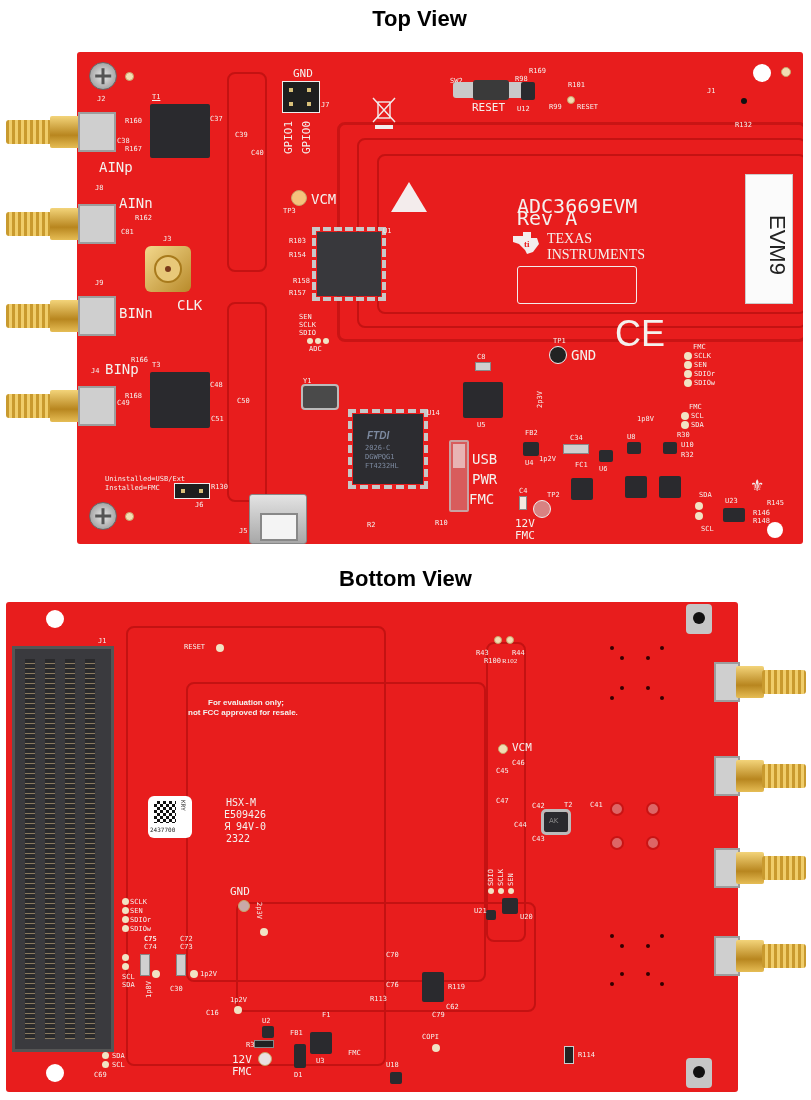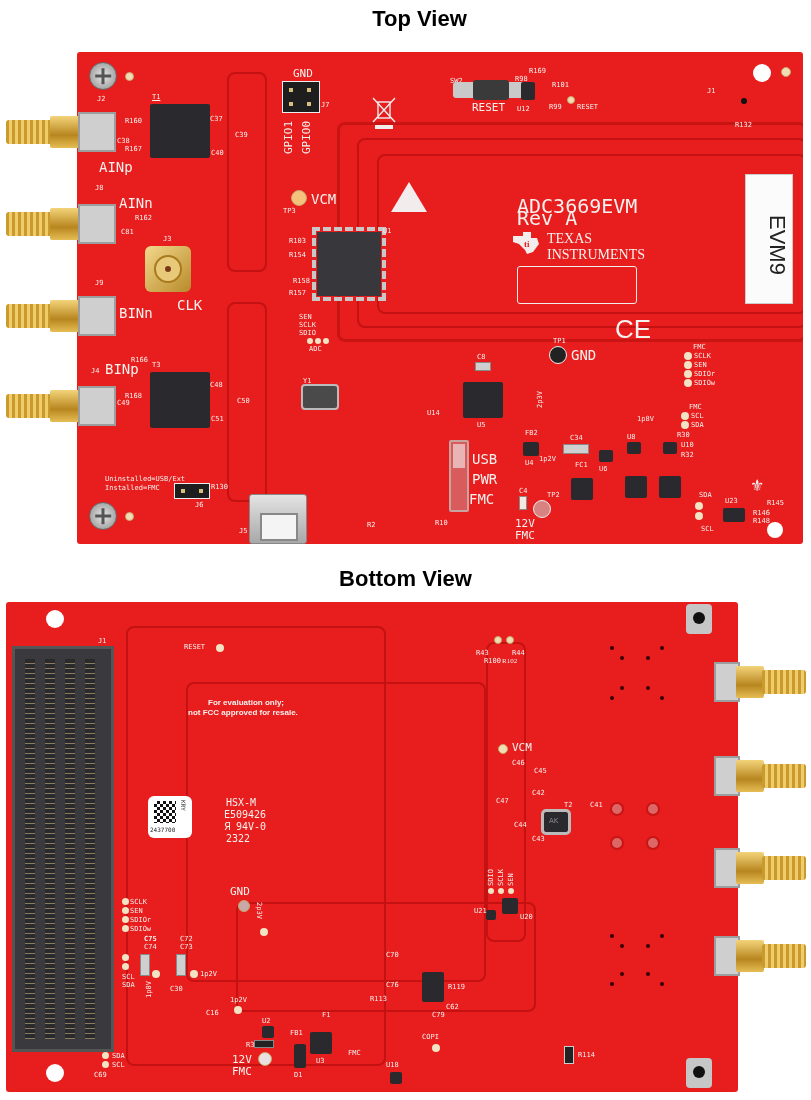--- a/index.html
+++ b/index.html
@@ -72,21 +72,21 @@
   <div class="chip" style="left:73px; top:52px; width:60px; height:54px;"></div>
   <span class="silk s" style="left:75px; top:42px;text-decoration:underline;">T1</span>
   <div class="chip" style="left:73px; top:320px; width:60px; height:56px;"></div>
   <span class="silk s" style="left:75px; top:310px;">T3</span>
 
   <span class="silk s" style="left:48px; top:66px;">R160</span>
   <span class="silk s" style="left:40px; top:86px;">C38</span>
   <span class="silk s" style="left:48px; top:94px;">R167</span>
   <span class="silk s" style="left:133px; top:64px;">C37</span>
   <span class="silk s" style="left:158px; top:80px;">C39</span>
-  <span class="silk s" style="left:134px; top:98px;">C40</span>
+  <span class="silk s" style="left:134px; top:98px;padding-left:40px;">C40</span>
   <span class="silk s" style="left:58px; top:163px;">R162</span>
   <span class="silk s" style="left:44px; top:177px;">C81</span>
   <span class="silk s" style="left:56px; top:306px; top:305px; left:54px;">R166</span>
   <span class="silk s" style="left:48px; top:341px;">R168</span>
   <span class="silk s" style="left:40px; top:348px;">C49</span>
   <span class="silk s" style="left:133px; top:330px;">C48</span>
   <span class="silk s" style="left:160px; top:346px;">C50</span>
   <span class="silk s" style="left:134px; top:364px;">C51</span>
 
   <span class="silk m" style="left:216px; top:16px;">GND</span>
@@ -111,21 +111,21 @@
 
   <span class="silk s" style="left:373px; top:26px;">SW2</span>
   <div style="position:absolute; left:376px; top:30px; width:76px; height:16px; background:#c9c9c9; border-radius:3px;">
     <div style="position:absolute; left:20px; top:-2px; width:36px; height:20px; background:#3a3a3a; border-radius:3px;"></div>
   </div>
   <span class="silk m" style="left:395px; top:50px;">RESET</span>
   <div class="chip" style="left:444px; top:30px; width:14px; height:18px;"></div>
   <span class="silk s" style="left:440px; top:54px;">U12</span>
   <span class="silk s" style="left:438px; top:24px;">R98</span>
   <span class="silk s" style="left:452px; top:16px;">R169</span>
-  <span class="silk s" style="left:456px; top:30px;padding-left:19px;">R101</span>
+  <span class="silk s" style="left:472px; top:30px;padding-left:19px;">R101</span>
   <span class="silk s" style="left:472px; top:52px;">R99</span>
   <div class="tp" style="left:490px; top:44px; width:8px; height:8px;"></div>
   <span class="silk s" style="left:500px; top:52px;">RESET</span>
 
   <span class="silk s" style="left:630px; top:36px;">J1</span>
   <div style="position:absolute; left:664px; top:46px; width:6px; height:6px; border-radius:50%; background:#111;"></div>
   <span class="silk s" style="left:658px; top:70px;">R132</span>
 
   <div class="tp" style="left:214px; top:138px; width:16px; height:16px; background:#f5c27d;"></div>
   <span class="silk s" style="left:206px; top:156px;">TP3</span>
@@ -157,21 +157,21 @@
       </svg>
   </div>
   <span class="silk" style="left:470px; top:180px; font-family:'Liberation Serif', serif; font-size:14px;">TEXAS</span>
   <span class="silk" style="left:470px; top:196px; font-family:'Liberation Serif', serif; font-size:14px;">INSTRUMENTS</span>
   <div style="position:absolute; left:440px; top:214px; width:120px; height:38px; border:1px solid #f3ecec; border-radius:3px;"></div>
 
   <div class="label-white" style="left:668px; top:122px; width:48px; height:130px;">
     <span style="position:absolute; left:10px; top:40px; font-size:22px; color:#222; transform:rotate(90deg); transform-origin:left top; translate:34px 0; white-space:nowrap; font-family:'Liberation Sans', sans-serif;">EVM9</span>
   </div>
 
-  <span class="silk" style="left:538px; top:264px; font-size:26px; font-family:'Liberation Sans', sans-serif;">CE</span>
+  <span class="silk" style="left:538px; top:264px; font-size:36px; font-family:'Liberation Sans', sans-serif;">CE</span>
 
   <div class="tp" style="left:472px; top:294px; width:18px; height:18px; background:#222; border-color:#eee;"></div>
   <span class="silk s" style="left:476px; top:286px;">TP1</span>
   <span class="silk l" style="left:494px; top:296px;">GND</span>
 
   <span class="silk s" style="left:616px; top:292px;">FMC</span>
   <div class="pad-dot" style="left:607px; top:300px;"></div>
   <span class="silk s" style="left:617px; top:301px;">SCLK</span>
   <div class="pad-dot" style="left:607px; top:309px;"></div>
   <span class="silk s" style="left:617px; top:310px;">SEN</span>
@@ -188,20 +188,26 @@
 
   <span class="silk s" style="left:622px; top:440px;">SDA</span>
   <div class="pad-dot" style="left:618px; top:450px;"></div>
   <div class="pad-dot" style="left:618px; top:460px;"></div>
   <span class="silk s" style="left:624px; top:474px;">SCL</span>
   <div class="chip" style="left:646px; top:456px; width:22px; height:14px;"></div>
   <span class="silk s" style="left:648px; top:446px;">U23</span>
   <div style="position:absolute; left:673px; top:424px; color:#f3ecec; font-size:16px; font-family:'DejaVu Sans', sans-serif;">⚜</div>
   <span class="silk s" style="left:690px; top:448px;">R145</span>
 
+  <div class="qfp" style="left:276px; top:362px; width:70px; height:70px; background:#2c2c30;">
+    <span style="position:absolute; left:14px; top:16px; color:#7d8aa0; font-weight:bold; font-style:italic; font-size:10px; font-family:'Liberation Sans', sans-serif;">FTDI</span>
+    <span style="position:absolute; left:12px; top:30px; color:#7d8aa0; font-size:7px; font-family:'DejaVu Sans Mono', monospace;">2026-C</span>
+    <span style="position:absolute; left:12px; top:39px; color:#7d8aa0; font-size:7px; font-family:'DejaVu Sans Mono', monospace;">DGWPQG1</span>
+    <span style="position:absolute; left:12px; top:48px; color:#7d8aa0; font-size:7px; font-family:'DejaVu Sans Mono', monospace;">FT4232HL</span>
+  </div>
   <span class="silk s" style="left:350px; top:358px;">U14</span>
 
   <div class="chip" style="left:226px; top:334px; width:34px; height:22px; background:#4a4a4a; outline:2px solid #bbb;"></div>
   <span class="silk s" style="left:226px; top:326px;">Y1</span>
 
   <div class="chip" style="left:386px; top:330px; width:40px; height:36px;"></div>
   <span class="silk s" style="left:400px; top:370px;">U5</span>
   <div class="smd" style="left:398px; top:310px; width:16px; height:9px;"></div>
   <span class="silk s" style="left:400px; top:302px;">C8</span>
   <span class="silk s" style="left:448px; top:378px;">FB2</span>
@@ -399,28 +405,28 @@
   <div class="tp" style="left:488px; top:34px; width:8px; height:8px;"></div>
   <div class="tp" style="left:500px; top:34px; width:8px; height:8px;"></div>
   <span class="silk s" style="left:470px; top:48px;">R43</span>
   <span class="silk s" style="left:506px; top:48px;">R44</span>
   <span class="silk s" style="left:478px; top:56px;">R100</span>
   <span class="silk s" style="left:496px; top:56px;font-family:Liberation Serif, serif;">R102</span>
 
   <div class="tp" style="left:492px; top:142px; width:10px; height:10px;"></div>
   <span class="silk m" style="left:506px; top:140px;">VCM</span>
   <span class="silk s" style="left:506px; top:158px;">C46</span>
-  <span class="silk s" style="left:528px; top:166px;">C45</span>
+  <span class="silk s" style="left:490px; top:166px;">C45</span>
   <span class="silk s" style="left:490px; top:196px;">C47</span>
 
   <div class="chip" style="left:538px; top:210px; width:24px; height:20px; outline:3px solid #bbb;">
     <span style="position:absolute; left:5px; top:5px; font-size:7px; color:#888; font-family:'DejaVu Sans', sans-serif;">AK</span>
   </div>
   <span class="silk s" style="left:558px; top:200px;">T2</span>
-  <span class="silk s" style="left:526px; top:188px;">C42</span>
+  <span class="silk s" style="left:526px; top:201px;">C42</span>
   <span class="silk s" style="left:508px; top:220px;">C44</span>
   <span class="silk s" style="left:526px; top:234px;">C43</span>
   <span class="silk s" style="left:584px; top:200px;">C41</span>
 
   <div style="position:absolute; left:604px; top:200px; width:14px; height:14px; border-radius:50%; border:2px solid #c91414; background:#d66;"></div>
   <div style="position:absolute; left:640px; top:200px; width:14px; height:14px; border-radius:50%; border:2px solid #c91414; background:#d66;"></div>
   <div style="position:absolute; left:604px; top:234px; width:14px; height:14px; border-radius:50%; border:2px solid #c91414; background:#d66;"></div>
   <div style="position:absolute; left:640px; top:234px; width:14px; height:14px; border-radius:50%; border:2px solid #c91414; background:#d66;"></div>
 
   <span class="silk s" style="left:482px; top:262px; transform:rotate(-90deg); transform-origin:left top; translate:0 22px;">SDIO</span>

